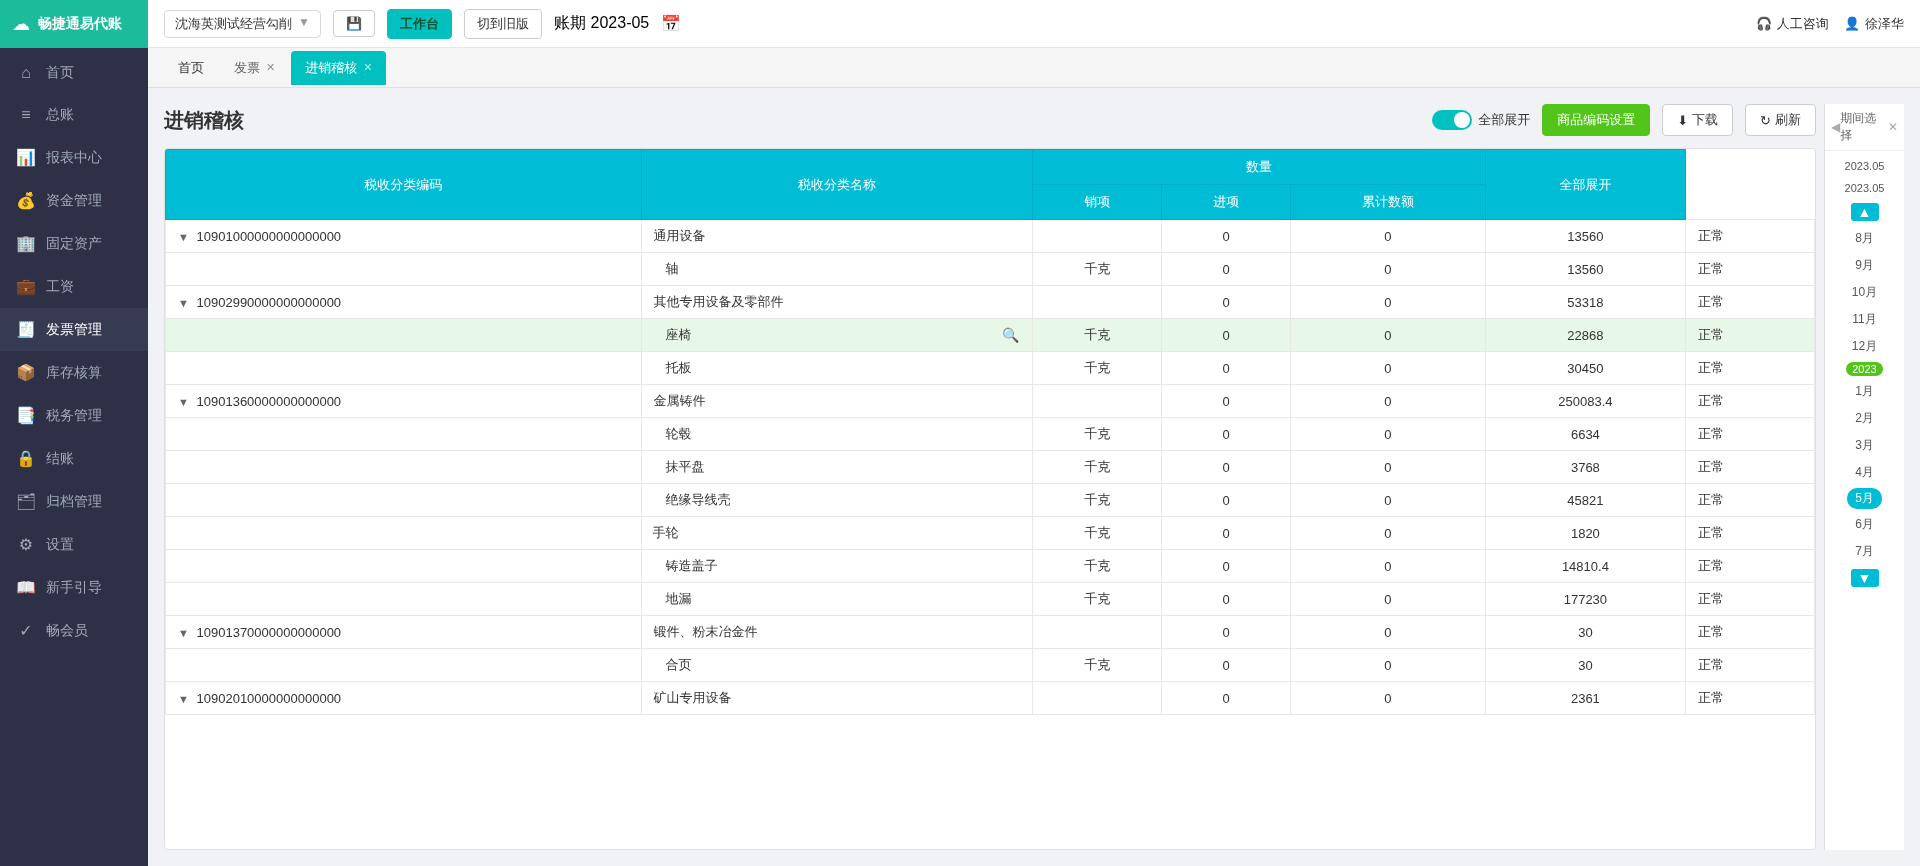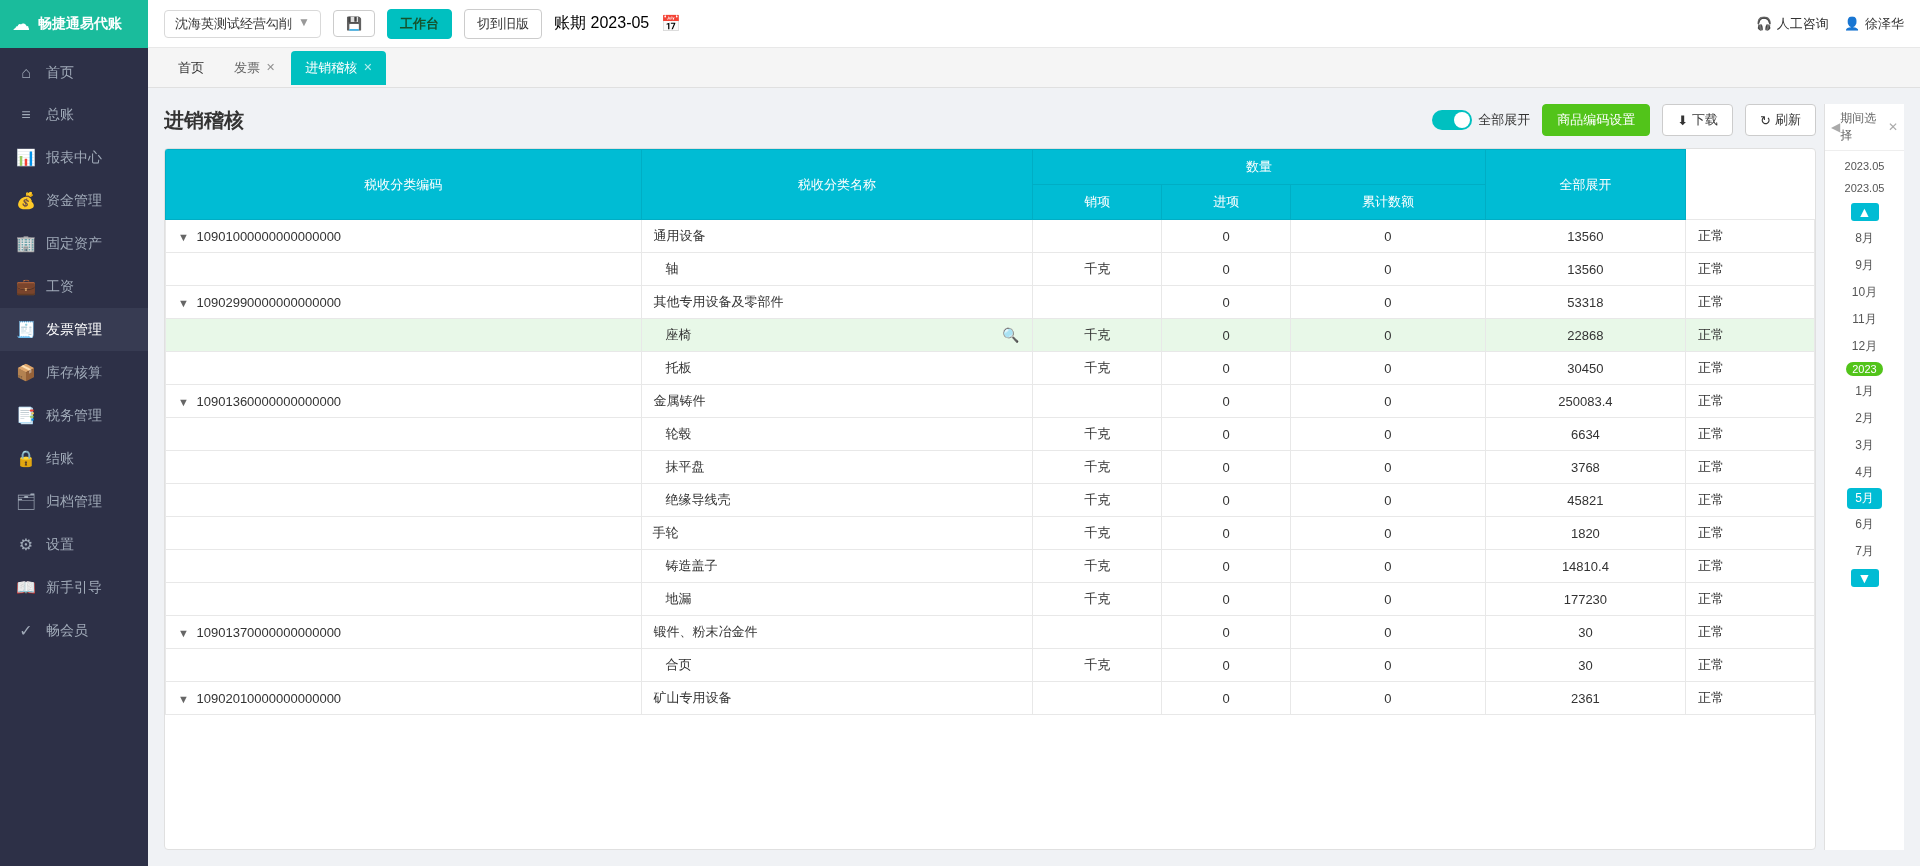--- a/index.html
+++ b/index.html
@@ -67,21 +67,21 @@
     td.center { text-align: center; }
     .search-icon-cell { display: flex; align-items: center; justify-content: space-between; }
     .search-icon { color: #999; font-size: 14px; cursor: pointer; }
     .scroll-btn { width: 28px; height: 18px; background: #00bcd4; color: white; border: none; cursor: pointer; display: flex; align-items: center; justify-content: center; font-size: 12px; border-radius: 3px; margin: 2px; }
 
     
     .side-period-panel { width: 80px; background: white; border-left: 1px solid #e0e0e0; flex-shrink: 0; display: flex; flex-direction: column; padding: 0; position: relative; }
     .side-period-header { display: flex; align-items: center; justify-content: space-between; padding: 6px 6px; border-bottom: 1px solid #eee; }
     .period-row { display: flex; align-items: center; padding: 5px 8px; font-size: 12px; color: #555; cursor: pointer; }
     .year-tag { background: #52c41a; color: white; border-radius: 10px; padding: 1px 6px; font-size: 11px; }
-    .month-active-tag { background: #00bcd4; color: white; border-radius: 4px; padding: 2px 8px; font-size: 12px; }
+    .month-active-tag { background: #00bcd4; color: white; border-radius: 10px; padding: 2px 8px; font-size: 12px; }
   </style>
 </head>
 <body>
 
 <div class="app-container">
 
   <div class="sidebar">
     <div class="sidebar-logo">
       <span class="sidebar-logo-icon">☁</span>
       <span class="sidebar-logo-text">畅捷通易代账</span>

